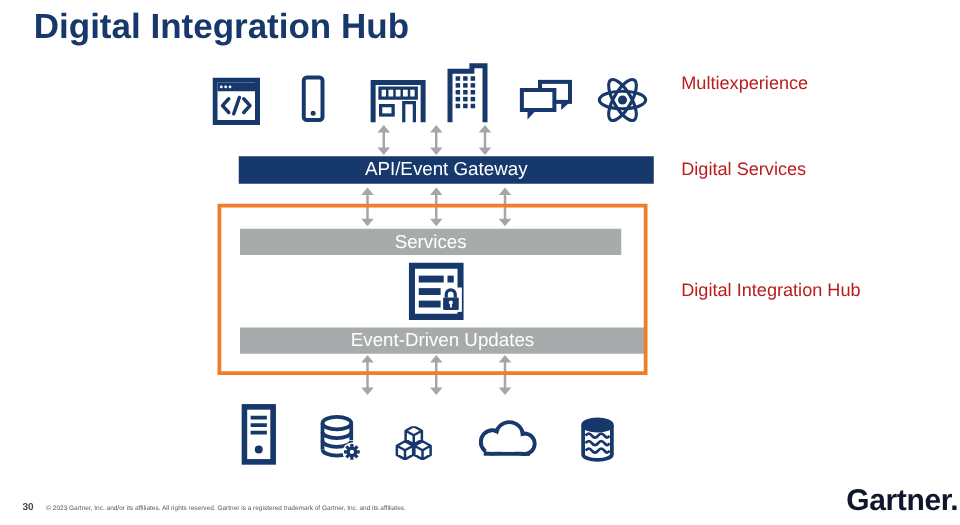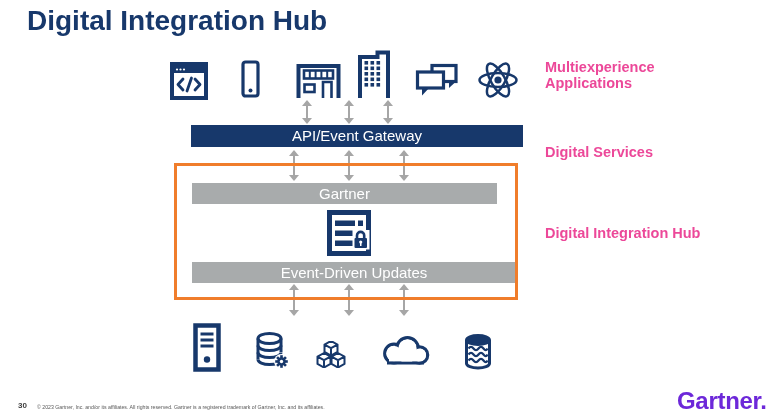--- a/index.html
+++ b/index.html
@@ -18,39 +18,39 @@
     background:#a8abac;color:#ffffff;text-align:center;font-size:15px;z-index:2;
   }
   #gateway-bar{left:191px;top:125px;width:332px;height:22px;line-height:22px;}
   #services-bar{left:192px;top:183px;width:305px;height:21px;line-height:21px;}
   #events-bar{left:192px;top:262px;width:324px;height:21px;line-height:21px;}
   #orange-box{
     left:174px;top:163px;width:344px;height:137px;border:3px solid #f07d2b;
     box-sizing:border-box;z-index:3;background:transparent;pointer-events:none;
   }
   .side-label{
-    left:545px;font-size:14.5px;line-height:15.5px;font-weight:bold;color:#ec4899;z-index:2;
+    left:545px;font-size:14.5px;line-height:15.5px;font-weight:normal;color:#b91c1c;z-index:2;
   }
   #lbl-multiexperience{top:60px;}
-  #lbl-digital-services{top:145px;}
+  #lbl-digital-services{top:129px;}
   #lbl-integration-hub{top:226px;}
   #lbl-systems-of-record{top:329px;}
   .varrow{position:absolute;width:10px;z-index:1;}
   .varrow i{position:absolute;left:4px;top:4px;bottom:4px;width:2px;background:#a6a6a6;}
   .varrow::before{
     content:"";position:absolute;top:0;left:0;width:0;height:0;
     border-left:5px solid transparent;border-right:5px solid transparent;border-bottom:6px solid #a6a6a6;
   }
   .varrow::after{
     content:"";position:absolute;bottom:0;left:0;width:0;height:0;
     border-left:5px solid transparent;border-right:5px solid transparent;border-top:6px solid #a6a6a6;
   }
   #footer-pagenum{left:18px;top:401px;font-size:8px;font-weight:bold;color:#404040;}
   #footer-copyright{left:37px;top:404px;font-size:5.2px;color:#595959;}
-  #brand-logo{left:677px;top:387px;font-size:24px;font-weight:bold;color:#6d28d9;letter-spacing:-0.3px;}
+  #brand-logo{left:677px;top:387px;font-size:24px;font-weight:bold;color:#0f172a;letter-spacing:-0.3px;}
   svg{display:block;}
 </style>
 </head>
 <body>
 
 <div id="stage">
 
   <div class="abs" id="slide-title">Digital Integration Hub</div>
 
   <svg class="abs" style="left:170px;top:62px" width="38" height="38" viewBox="0 0 38 38">
@@ -134,21 +134,21 @@
     </div>
   <div class="varrow" style="left:344px;top:150px;height:31px">
       <i></i>
     </div>
   <div class="varrow" style="left:399px;top:150px;height:31px">
       <i></i>
     </div>
 
   <div class="abs" id="orange-box"></div>
 
-  <div class="abs gray-bar" id="services-bar">Gartner</div>
+  <div class="abs gray-bar" id="services-bar">Services</div>
 
   <svg class="abs" style="left:327px;top:210px;z-index:2" width="44" height="46" viewBox="0 0 44 46">
     <rect x="2.5" y="2.5" width="39" height="41" fill="#fff" stroke="#17386b" stroke-width="5"></rect>
     <rect x="8" y="10.5" width="20" height="5.5" fill="#17386b"></rect>
     <rect x="31" y="10.5" width="5" height="5.5" fill="#17386b"></rect>
     <rect x="8" y="20.5" width="20" height="5.5" fill="#17386b"></rect>
     <rect x="31" y="20.5" width="5" height="5.5" fill="#17386b"></rect>
     <rect x="8" y="30.5" width="20" height="5.5" fill="#17386b"></rect>
     <rect x="25.5" y="20" width="17" height="19.5" fill="#fff"></rect>
     <path d="M30,28 V25.5 A3.6,3.6 0 0 1 37.2,25.5 V28" fill="none" stroke="#17386b" stroke-width="2.6"></path>
@@ -226,21 +226,20 @@
     <ellipse cx="15" cy="7" rx="11.5" ry="4.5" fill="#17386b" stroke="#17386b" stroke-width="3"></ellipse>
     <g fill="none" stroke="#17386b" stroke-width="2.2">
       <path d="M5.5,15.5 q2.5,-3.2 5,0 t5,0 t5,0 t4,0"></path>
       <path d="M5.5,21.5 q2.5,-3.2 5,0 t5,0 t5,0 t4,0"></path>
       <path d="M5.5,27.5 q2.5,-3.2 5,0 t5,0 t5,0 t4,0"></path>
     </g>
   </svg>
 
   <div class="abs side-label" id="lbl-multiexperience">
     <div>Multiexperience</div>
-    <div>Applications</div>
   </div>
   <div class="abs side-label" id="lbl-digital-services">Digital Services</div>
   <div class="abs side-label" id="lbl-integration-hub">Digital Integration Hub</div>
 
   <div class="abs" id="footer-pagenum">30</div>
   <div class="abs" id="footer-copyright">© 2023 Gartner, Inc. and/or its affiliates. All rights reserved. Gartner is a registered trademark of Gartner, Inc. and its affiliates.</div>
   <div class="abs" id="brand-logo">Gartner.</div>
 
 </div>
 

